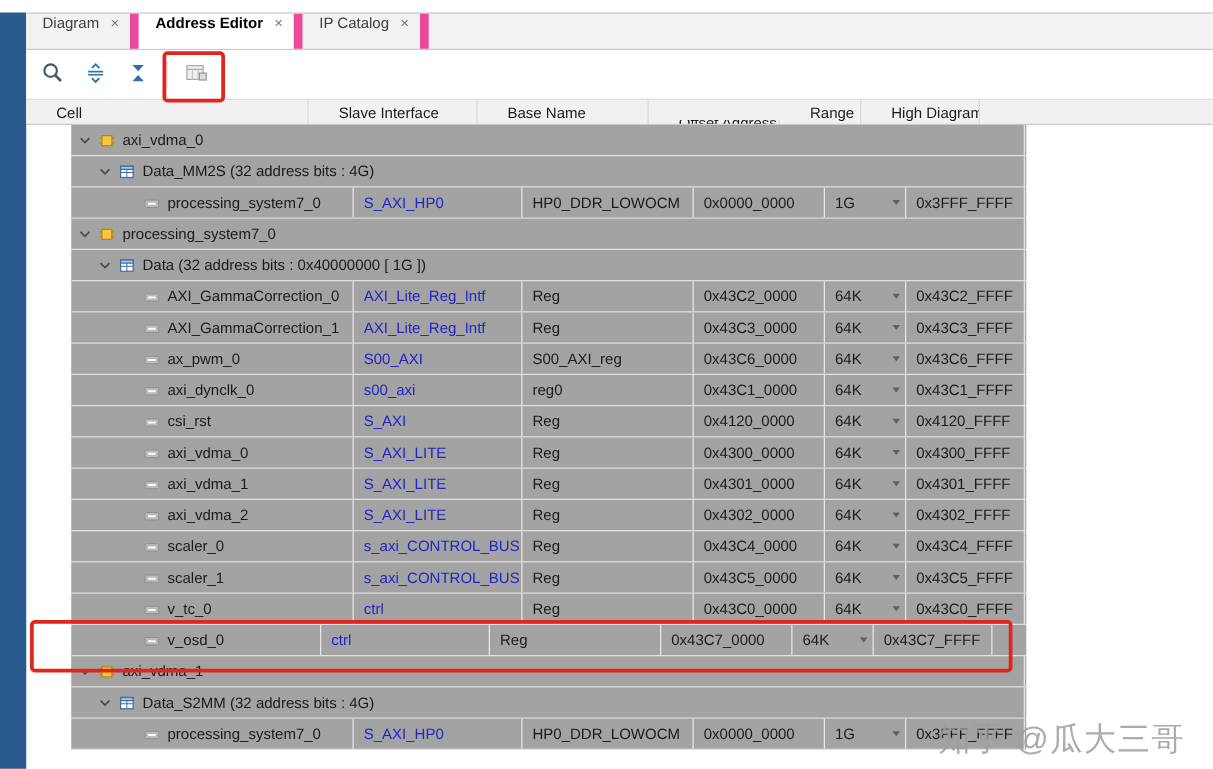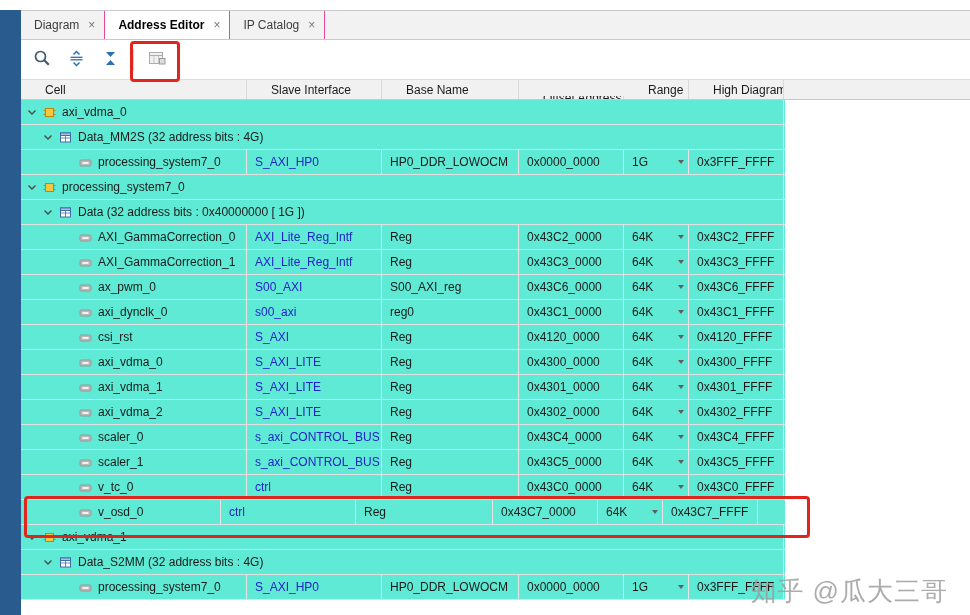--- a/index.html
+++ b/index.html
@@ -6,33 +6,33 @@
   html, body { margin: 0; padding: 0; }
   body {
     width: 970px; height: 615px; position: relative; overflow: hidden;
     background: #ffffff; font-family: "Liberation Sans", sans-serif;
     font-size: 12px; color: #1a1a1a;
   }
   .leftbar { position: absolute; left: 0; top: 10px; width: 21px; height: 605px; background: #2a5b8e; }
   .content { position: absolute; left: 21px; top: 10px; right: 0; }
 
   .tabbar { display: flex; height: 30px; background: #f2f2f2; border-top: 1px solid #c9c9c9; border-bottom: 1px solid #c9c9c9; }
-  .tab { display: flex; align-items: center; padding: 0 9px 0 13px; border-right: 1px solid #ec4899; color: #3d3d3d; cursor: default; }
+  .tab { display: flex; align-items: flex-start; padding: 0 9px 0 13px; border-right: 7px solid #ec4899; color: #3d3d3d; cursor: default; }
   .tab.active { background: #ffffff; font-weight: bold; color: #000; }
   .tab-close { margin-left: 9px; color: #787878; font-size: 12px; font-weight: normal; }
 
   .toolbar { display: flex; align-items: center; height: 40px; background: #fff; border-bottom: 1px solid #dcdcdc; padding-left: 10px; gap: 12px; }
   .tbtn { display: flex; align-items: center; justify-content: center; width: 22px; height: 22px; }
   .tsep { width: 1px; height: 22px; background: #d5d5d5; }
 
   .grid-header { display: flex; height: 20px; background: #f1f1f1; border-bottom: 1px solid #c9c9c9; align-items: stretch; }
   .hcell { display: flex; align-items: center; padding-left: 24px; border-right: 1px solid #dadada; color: #1a1a1a; white-space: nowrap; overflow: hidden; }
   .hfill { flex: 1; }
 
-  .row { display: flex; height: 25px; border-bottom: 1px solid #e2e2e2; align-items: stretch; width: 764px; background: #5eead4; }
+  .row { display: flex; height: 25px; border-bottom: 1px solid #e2e2e2; align-items: stretch; width: 764px; background: #a3a3a3; margin-left: 36px; }
   .cell { display: flex; align-items: center; padding-left: 8px; border-right: 1px solid #e6e6e6; overflow: hidden; white-space: nowrap; }
   .cell.c0 { padding-left: 58px; }
   .group-cell { width: 763px; display: flex; align-items: center; border-right: 1px solid #e6e6e6; }
   .group-cell.lvl0 { padding-left: 6px; }
   .group-cell.lvl1 { padding-left: 22px; }
   .chev { display: inline-flex; margin-right: 6px; align-items: center; }
   .row-icon { display: inline-flex; margin-right: 6px; align-items: center; }
   .link { color: #2323c8; }
   .dd { margin-left: auto; margin-right: 4px; width: 0; height: 0;
         border-left: 3.5px solid transparent; border-right: 3.5px solid transparent; border-top: 4.5px solid #5f5f5f; }

